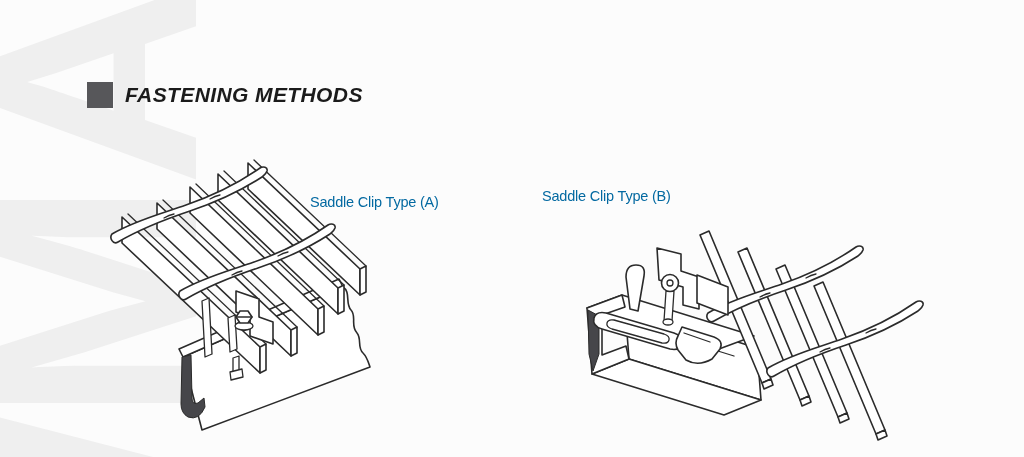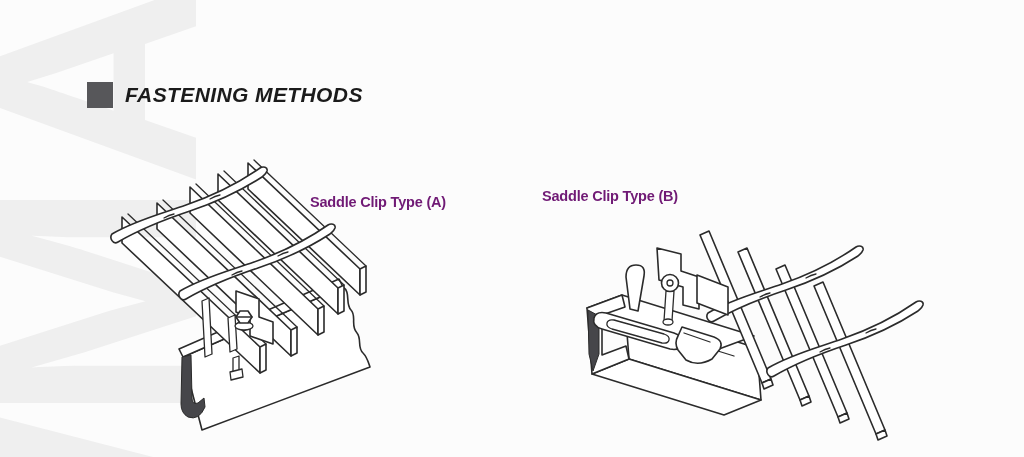--- a/index.html
+++ b/index.html
@@ -15,21 +15,21 @@
     letter-spacing:-6px;color:#efefef;white-space:nowrap;
     user-select:none;z-index:1;
   }
   .header{position:absolute;left:75px;top:82px;display:flex;align-items:center;z-index:3;margin-left:12px;}
   .marker{width:26px;height:26px;background:#57575a;margin-right:12px;}
   .title{
     font-size:21px;font-weight:bold;font-style:italic;color:#1b1b1b;
     letter-spacing:0.4px;white-space:nowrap;
   }
   .fig-label{
-    position:absolute;font-size:14.5px;font-weight:bold;color:#701a75;
+    position:absolute;font-size:14.5px;font-weight:normal;color:#0369a1;
     letter-spacing:-0.2px;white-space:nowrap;z-index:3;
   }
   #label-a{left:310px;top:194px;}
   #label-b{left:542px;top:188px;}
   .fig{position:absolute;z-index:2;}
   #fig-a{left:52px;top:158px;}
   #fig-b{left:562px;top:203px;}
   .ln{fill:#ffffff;stroke:#2b2b2b;stroke-width:1.6;stroke-linejoin:round;}
   .th{fill:#ffffff;stroke:#2b2b2b;stroke-width:1.3;stroke-linejoin:round;}
   .ln2{fill:none;stroke:#2b2b2b;stroke-width:1.3;stroke-linecap:round;}

